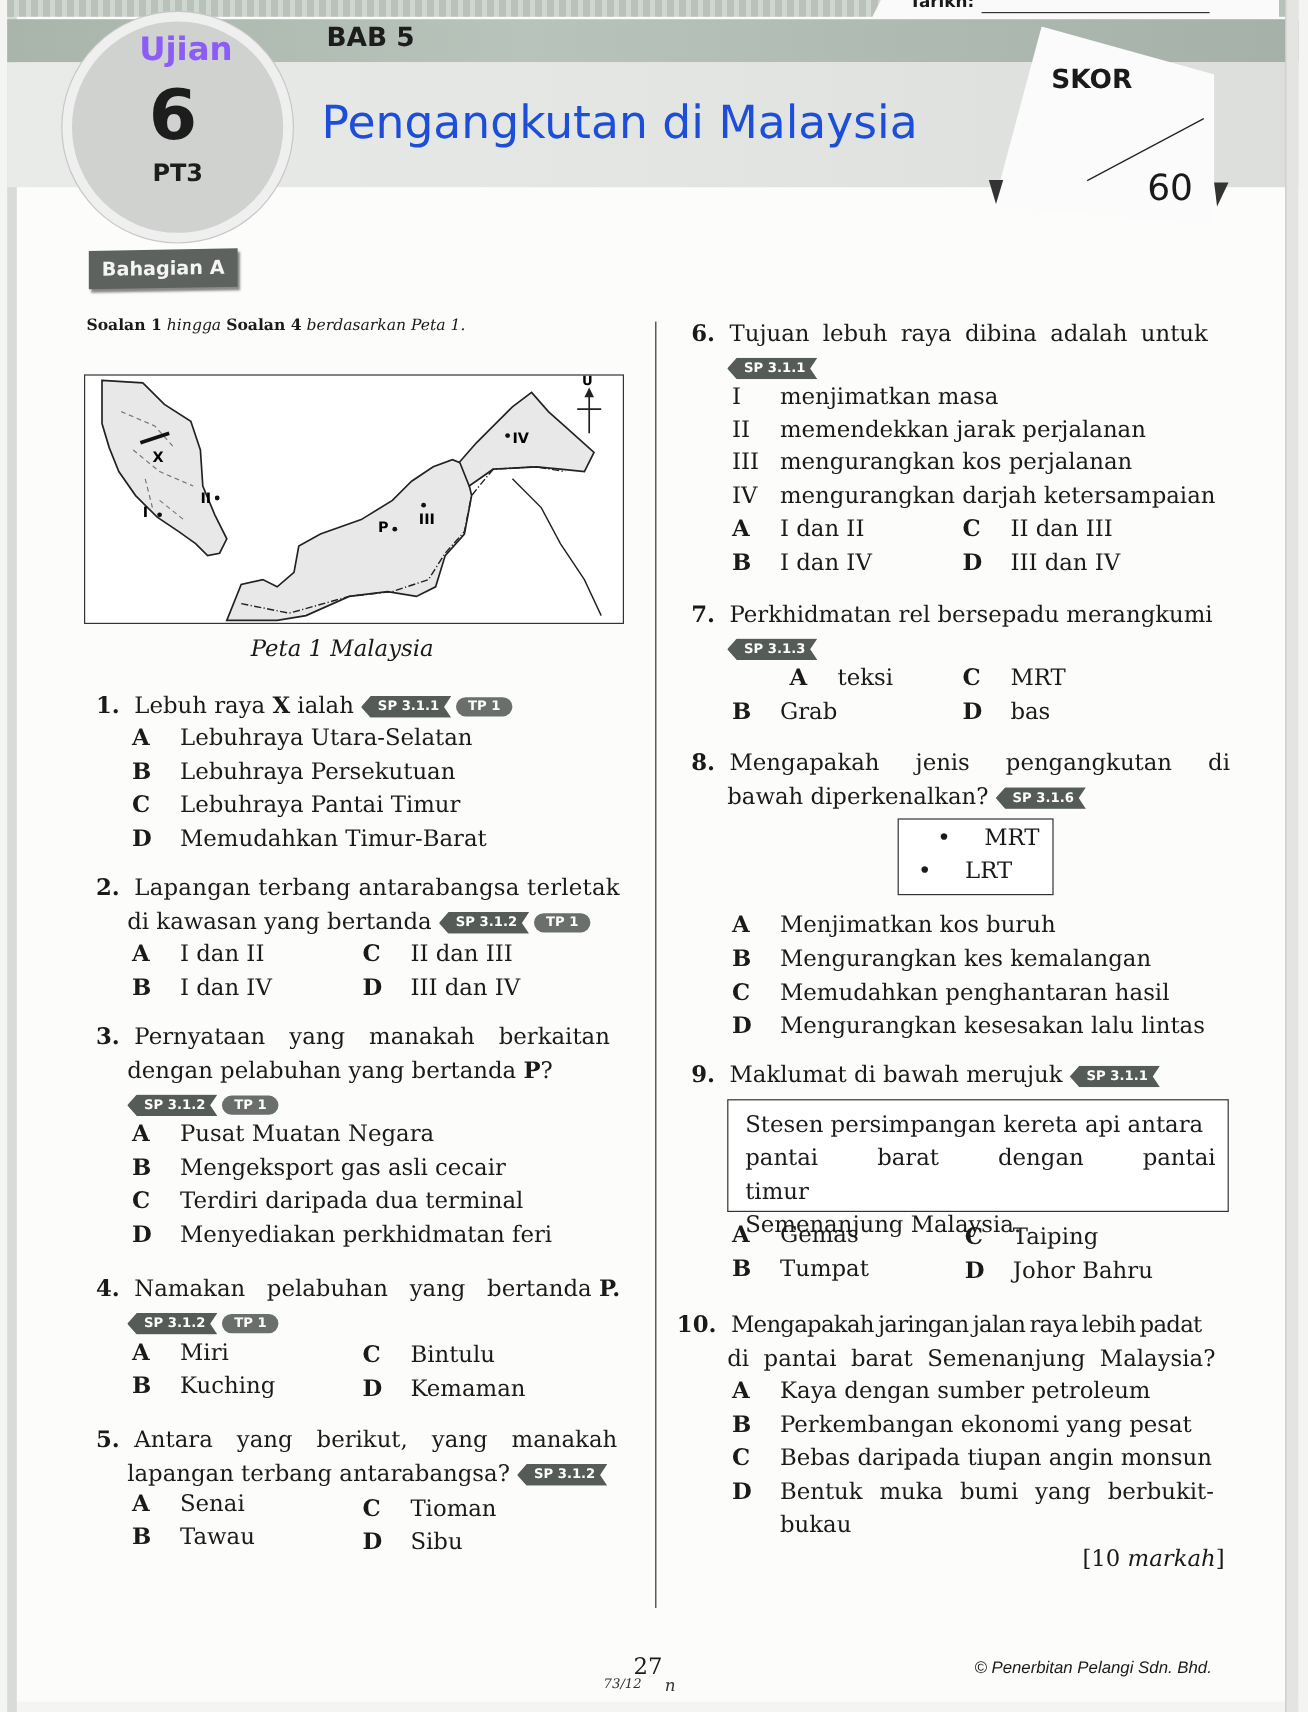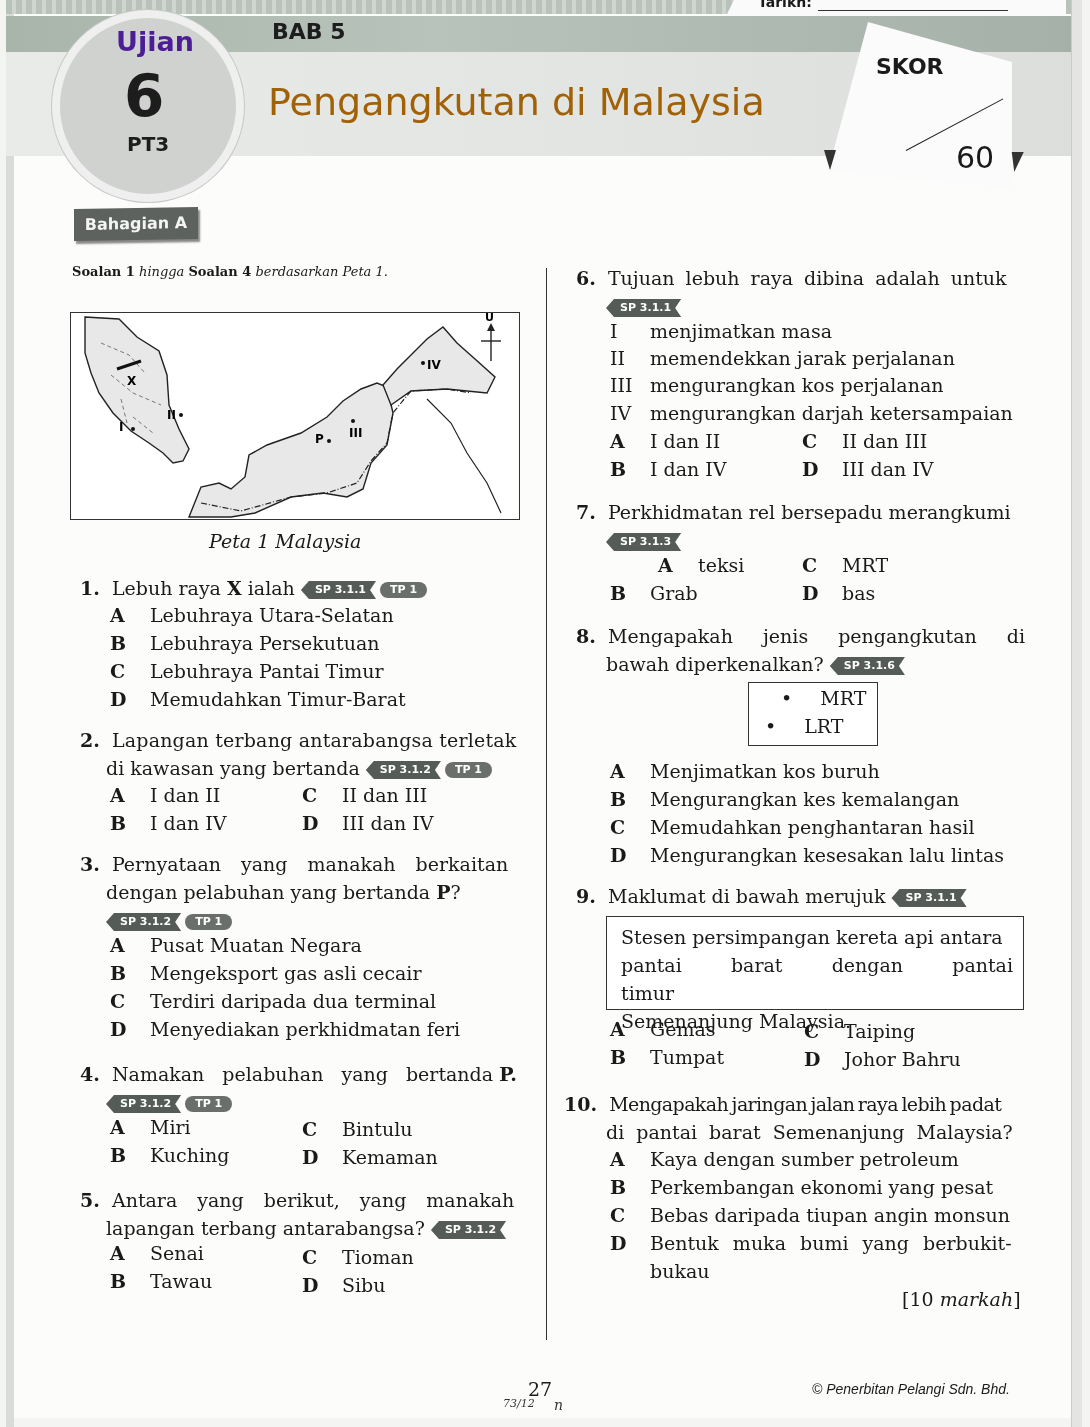--- a/index.html
+++ b/index.html
@@ -15,25 +15,25 @@
   .hdr-top { position:absolute; left:0; top:0; width:1076px; height:14px;
     background:repeating-linear-gradient(90deg,#b9c1bb 0 6px,#cfd6d0 6px 10px); }
   .tarikh-box { position:absolute; left:720px; top:0; width:340px; height:16px; background:#fafafa;
     clip-path:polygon(8px 0,100% 0,100% 100%,0 100%); }
   .tarikh { position:absolute; left:752px; top:-6px; font-family:"DejaVu Sans",sans-serif; font-size:14px; font-weight:bold; }
   .tarikh-line { position:absolute; left:812px; top:10px; width:190px; border-bottom:1.5px solid #333; }
   .hdr-band { position:absolute; left:0; top:16px; width:1076px; height:36px; background:linear-gradient(90deg,#a9b4ab,#b8c3bb 40%,#a5b1a8); }
   .hdr-main { position:absolute; left:0; top:52px; width:1076px; height:104px; background:linear-gradient(90deg,#e9ebe9,#e2e4e2 60%,#dcdedc); }
   .badge-circle { position:absolute; left:46px; top:10px; width:176px; height:176px; border-radius:50%;
     background:#cfd2cf; border:8px solid #eeefee; box-shadow:0 0 0 1px #c5c8c5; }
-  .ujian { position:absolute; left:110px; top:26px; font-family:"DejaVu Sans",sans-serif; font-size:27px; font-weight:bold; color:#4c1d95; }
+  .ujian { position:absolute; left:110px; top:26px; font-family:"DejaVu Sans",sans-serif; font-size:27px; font-weight:bold; color:#8b5cf6; }
   .ujian-num { position:absolute; left:118px; top:62px; font-family:"DejaVu Sans",sans-serif; font-size:58px; font-weight:bold; color:#1d1d1d; }
   .pt3 { position:absolute; left:121px; top:132px; font-family:"DejaVu Sans",sans-serif; font-size:20px; font-weight:bold; color:#1d1d1d; }
   .bab { position:absolute; left:266px; top:19px; font-family:"DejaVu Sans",sans-serif; font-size:22px; font-weight:bold; color:#1d1d1d; }
-  .chapter-title { position:absolute; left:262px; top:80px; font-family:"DejaVu Sans",sans-serif; font-size:38px; color:#a16207; }
+  .chapter-title { position:absolute; left:262px; top:80px; font-family:"DejaVu Sans",sans-serif; font-size:38px; color:#1d4ed8; }
   .skor-card { position:absolute; left:822px; top:22px; width:184px; height:166px; background:#fbfbfb;
     clip-path:polygon(40px 0,100% 40px,100% 100%,0 90%); }
   .skor { position:absolute; left:870px; top:54px; font-family:"DejaVu Sans",sans-serif; font-size:22px; font-weight:bold; }
   .skor-slash { position:absolute; left:900px; top:150px; width:110px; border-top:1.5px solid #222; transform:rotate(-28deg); transform-origin:left center; }
   .skor-total { position:absolute; left:950px; top:140px; font-family:"DejaVu Sans",sans-serif; font-size:30px; }
   .tri { position:absolute; width:0; height:0; border-left:6px solid transparent; border-right:6px solid transparent; border-top:20px solid #333; }
 
   .section-badge { position:absolute; left:68px; top:208px; width:124px; height:32px; background:#5d625e;
     color:#f4f4f4; font-family:"DejaVu Sans",sans-serif; font-weight:bold; font-size:16px; line-height:32px; text-align:center;
     transform:skewY(-1deg); box-shadow:2px 3px 2px #888; }

